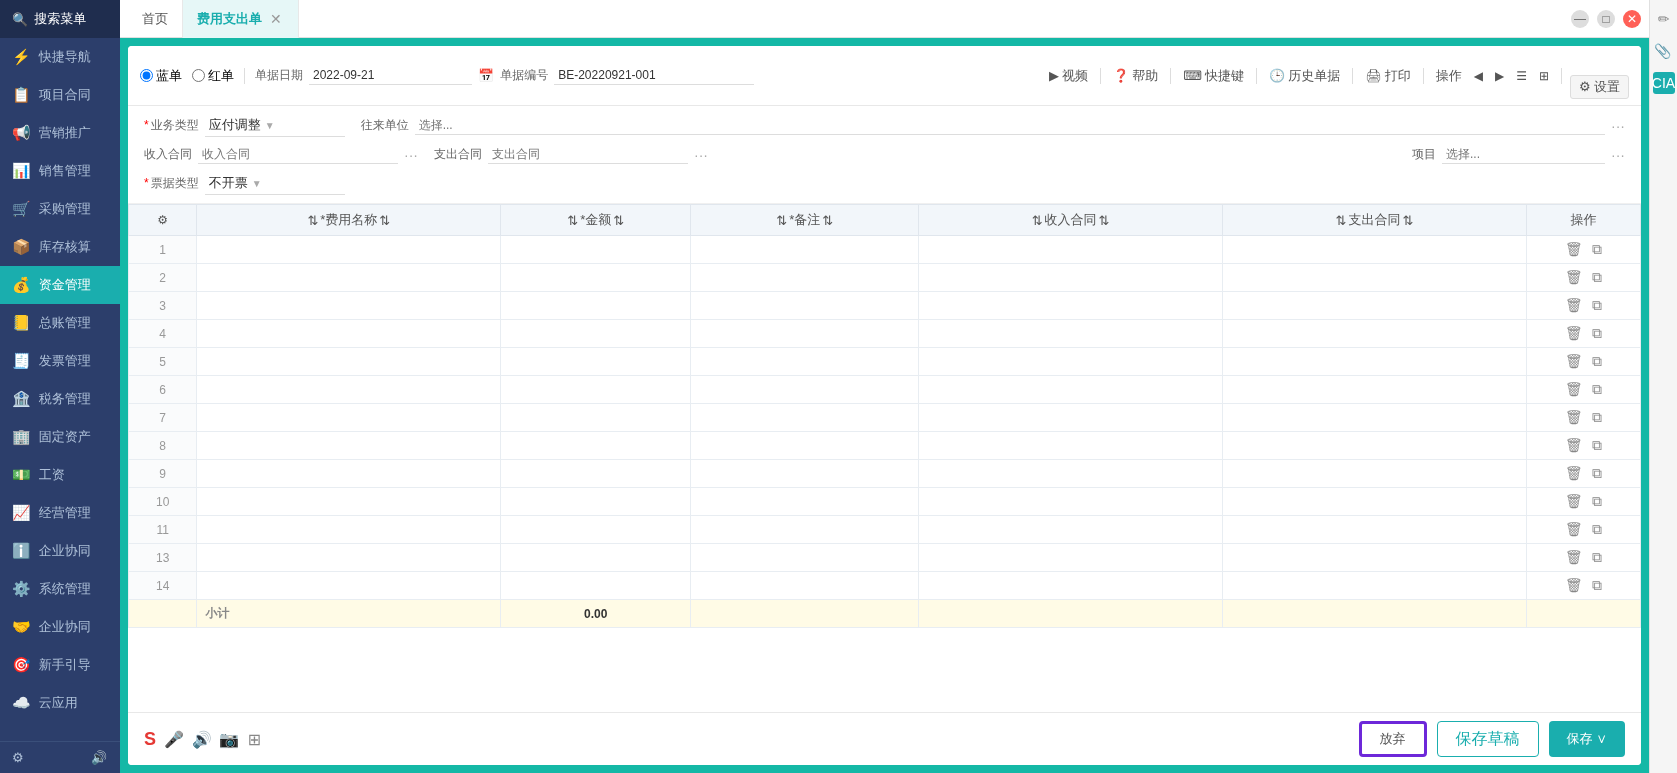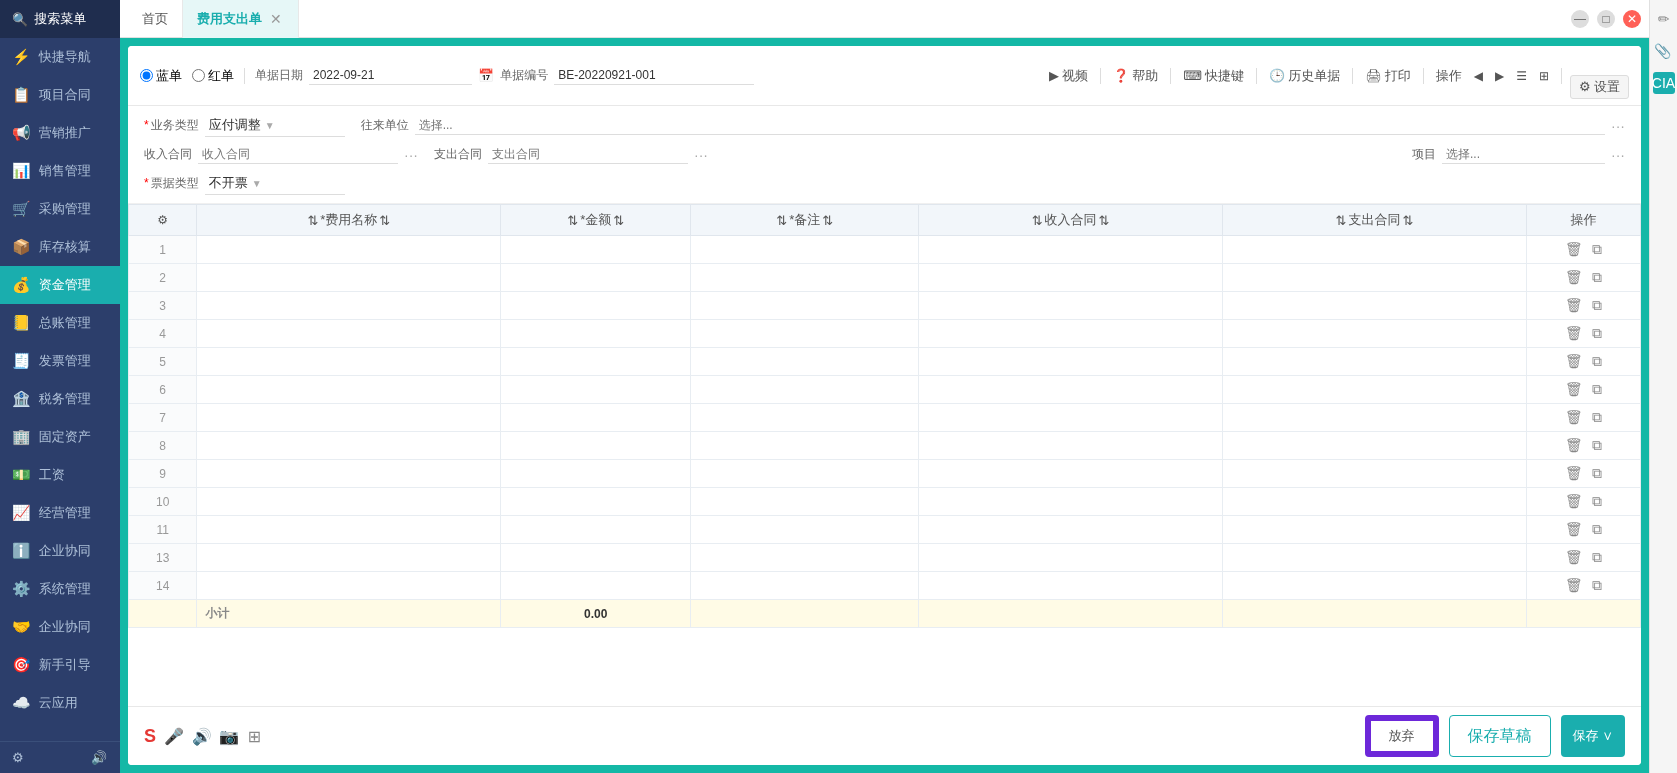--- a/index.html
+++ b/index.html
@@ -264,42 +264,42 @@
       align-items: center;
       justify-content: space-between;
       padding: 8px 16px;
       border-top: 1px solid #e8e8e8;
       background: #fff;
     }
     .footer-icons { display: flex; gap: 8px; align-items: center; }
     .footer-icon { font-size: 16px; cursor: pointer; color: #888; }
     .footer-actions { display: flex; gap: 10px; }
     .btn-discard {
-      border: 6px solid #6d28d9;
+      border: 3px solid #6d28d9;
       background: #fff;
       border-radius: 4px;
       padding: 6px 18px;
       cursor: pointer;
       color: #555;
       font-size: 13px;
     }
     .btn-draft {
       border: 1px solid #1aaeae;
       background: #fff;
       border-radius: 4px;
       padding: 6px 18px;
       cursor: pointer;
       color: #1aaeae;
       font-size: 16px;
     }
     .btn-save {
       border: none;
       background: #1aaeae;
       border-radius: 4px;
-      padding: 6px 12px;
+      padding: 6px 18px;
       cursor: pointer;
       color: #fff;
       font-size: 13px;
       display: flex;
       align-items: center;
       gap: 4px;
     }
 
     
     .side-helpers {

